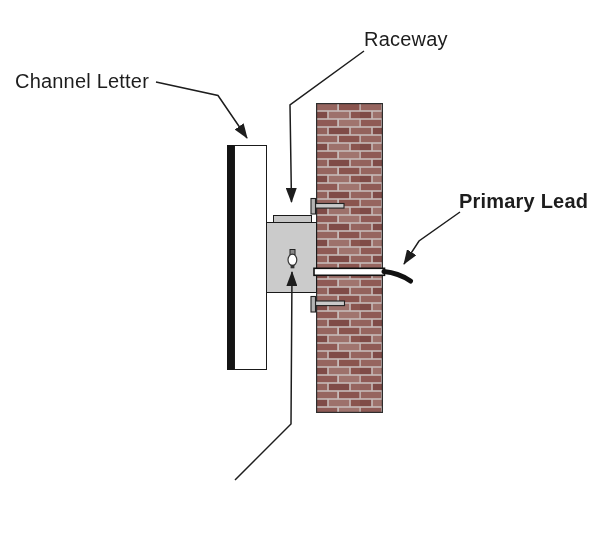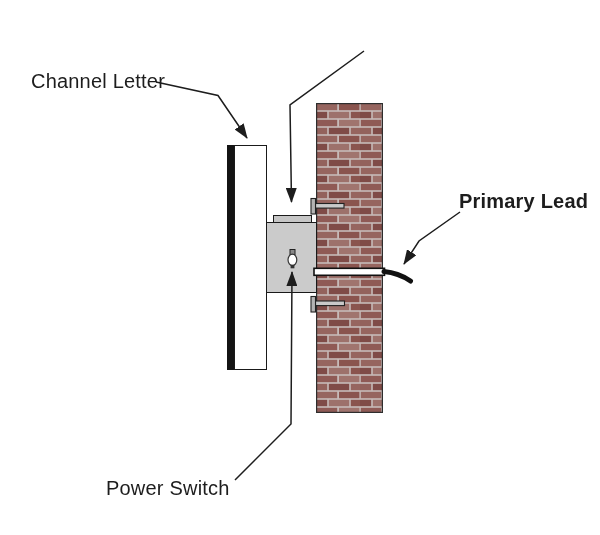--- a/index.html
+++ b/index.html
@@ -10,21 +10,21 @@
     font-family:"Liberation Sans", sans-serif;
     overflow:hidden;
   }
   .label{
     position:absolute;
     font-size:20px;
     color:#1d1d1d;
     white-space:nowrap;
     letter-spacing:0.2px;
   }
-  .lbl-channel-letter{left:15px;top:70px;margin-left:16px;}
+  .lbl-channel-letter{left:15px;top:70px;}
   .lbl-raceway{left:364px;top:28px;}
   .lbl-primary-lead{left:459px;top:190px;font-weight:bold;}
   .lbl-power-switch{left:106px;top:477px;}
 
   .letter-bar{
     position:absolute;left:227px;top:145px;width:7px;height:225px;
     background:#141414;
   }
   .letter-face{
     position:absolute;left:234px;top:145px;width:33px;height:225px;
@@ -96,16 +96,16 @@
       <rect x="290.6" y="264.9" width="3.8" height="3.4" fill="#333333"></rect>
     </g>
 
     <polyline points="156,82 218,95.5 247,138" fill="none" stroke="#1d1d1d" stroke-width="1.5" marker-end="url(#arrow)"></polyline>
     <polyline points="364,51 290,105 291.5,202" fill="none" stroke="#1d1d1d" stroke-width="1.5" marker-end="url(#arrow)"></polyline>
     <polyline points="460,212 419,241 404,264" fill="none" stroke="#1d1d1d" stroke-width="1.5" marker-end="url(#arrow)"></polyline>
     <polyline points="235,480 291,424 292,272" fill="none" stroke="#1d1d1d" stroke-width="1.5" marker-end="url(#arrow)"></polyline>
   </svg>
 
   <div class="label lbl-channel-letter">Channel Letter</div>
+  <div class="label lbl-raceway">Raceway</div>
   <div class="label lbl-primary-lead">Primary Lead</div>
-  <div class="label lbl-power-switch">Power Switch</div>
 
 </div>
 
 </body></html>

